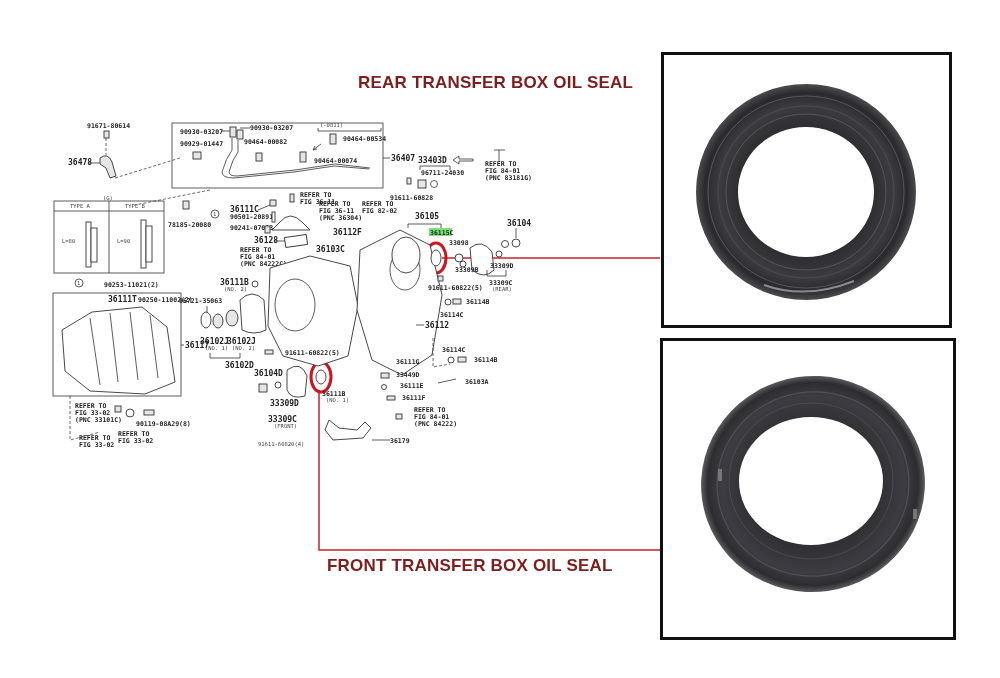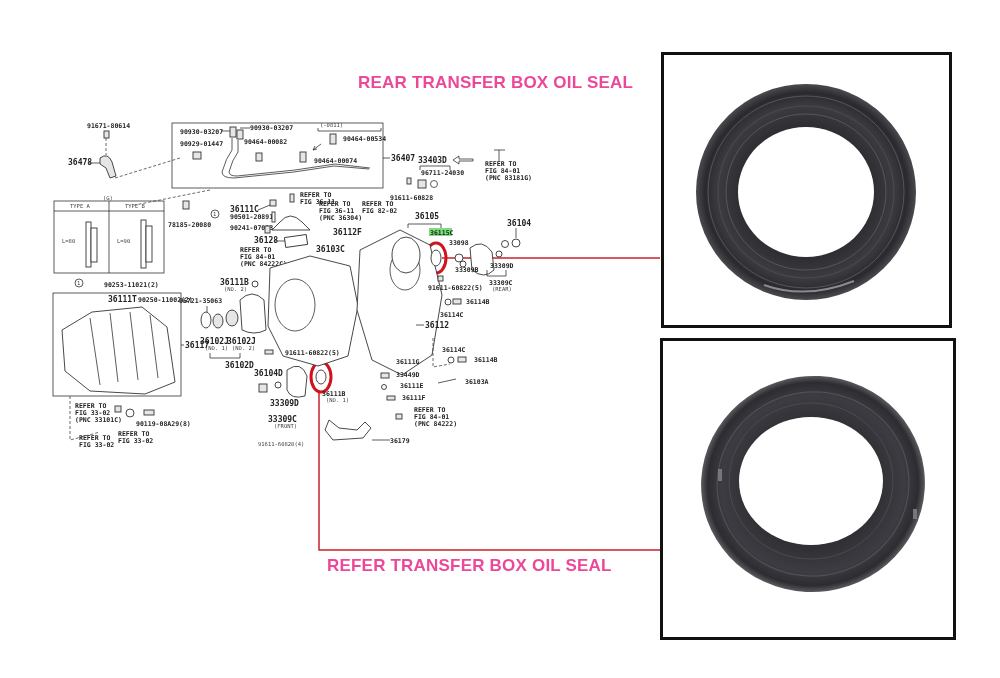--- a/index.html
+++ b/index.html
@@ -1,34 +1,34 @@
 <!DOCTYPE html>
 <html><head>
 <meta charset="utf-8">
 <style>
   html, body { margin:0; padding:0; background:#ffffff; }
   body { width:1000px; height:678px; position:relative; overflow:hidden; font-family:"DejaVu Sans", sans-serif; }
-  .title { position:absolute; font-family:"Liberation Sans", sans-serif; font-weight:bold; color:#ec4899; font-size:17px; letter-spacing:0.2px; white-space:nowrap; }
+  .title { position:absolute; font-family:"Liberation Sans", sans-serif; font-weight:bold; color:#7f1d1d; font-size:17px; letter-spacing:0.2px; white-space:nowrap; }
   .photo-frame { position:absolute; border:3px solid #111; background:#fff; box-sizing:border-box; }
   .diagram { position:absolute; left:0; top:0; width:660px; height:678px; }
   .lbl { font-family:"DejaVu Sans Mono", monospace; font-size:6.5px; font-weight:bold; fill:#222; }
   .lbl-lg { font-family:"DejaVu Sans Mono", monospace; font-size:8px; font-weight:bold; fill:#222; }
   .lbl-sm { font-family:"DejaVu Sans Mono", monospace; font-size:5.5px; fill:#444; }
   .ln { stroke:#333; stroke-width:0.8; fill:none; }
   .dash { stroke:#444; stroke-width:0.8; fill:none; stroke-dasharray:3 2; }
   .part { stroke:#333; stroke-width:0.9; fill:#fff; }
   .part-g { stroke:#333; stroke-width:0.9; fill:#e6e6e6; }
   .seal-photo { position:absolute; }
   .hl { fill:#7be07b; }
 </style>
 </head>
 <body>
 
 <div class="title" style="left:358px; top:73px;">REAR TRANSFER BOX OIL SEAL</div>
-<div class="title" style="left:327px; top:556px;">REFER TRANSFER BOX OIL SEAL</div>
+<div class="title" style="left:327px; top:556px;">FRONT TRANSFER BOX OIL SEAL</div>
 
 <div class="photo-frame" style="left:661px; top:52px; width:291px; height:276px;">
   <svg class="seal-photo" width="285" height="270" viewBox="0 0 285 270" style="left:0;top:0;">
     <defs>
       <radialGradient id="rg1" cx="50%" cy="50%" r="50%">
         <stop offset="62%" stop-color="#2f2f33"></stop>
         <stop offset="80%" stop-color="#3b3b40"></stop>
         <stop offset="92%" stop-color="#2a2a2e"></stop>
         <stop offset="100%" stop-color="#4a4a4f"></stop>
       </radialGradient>

